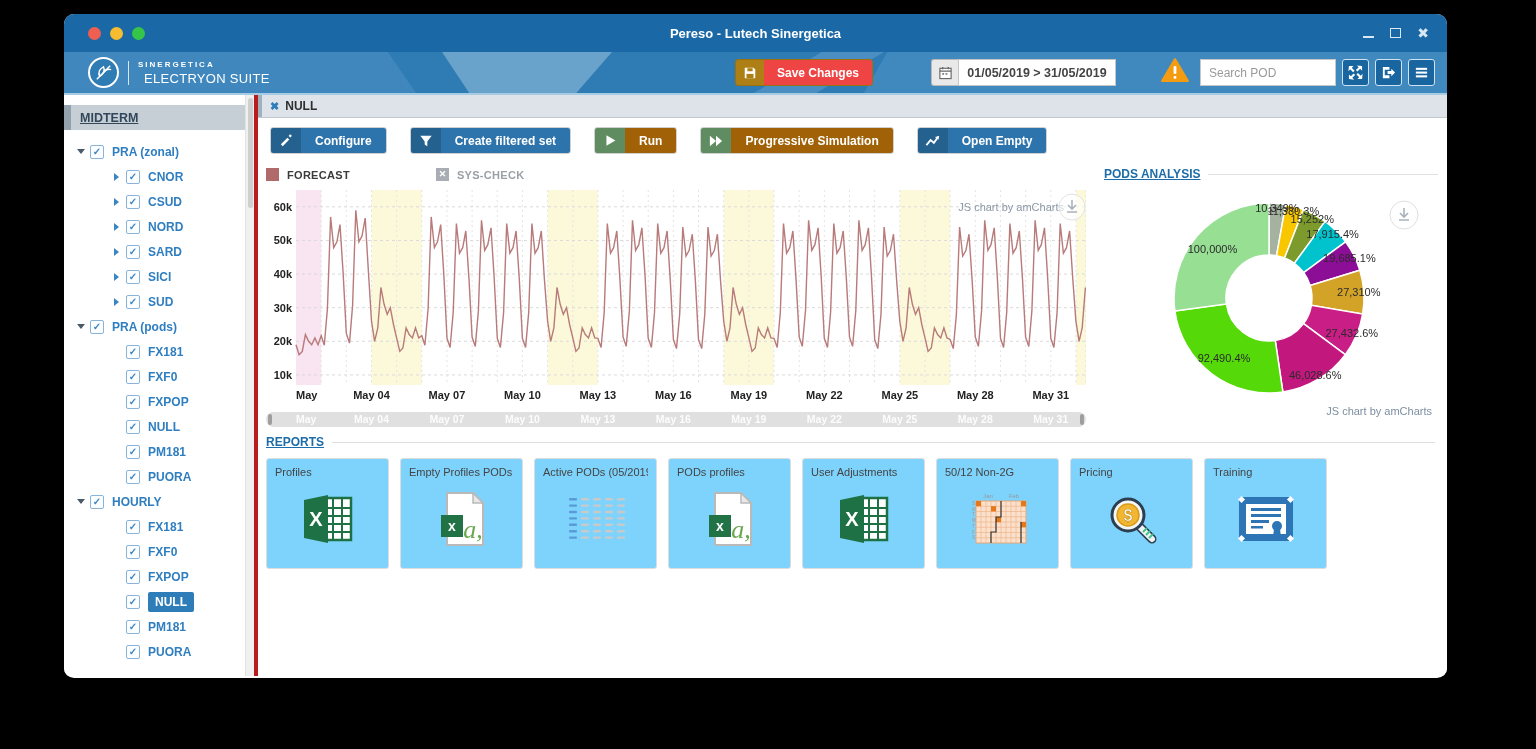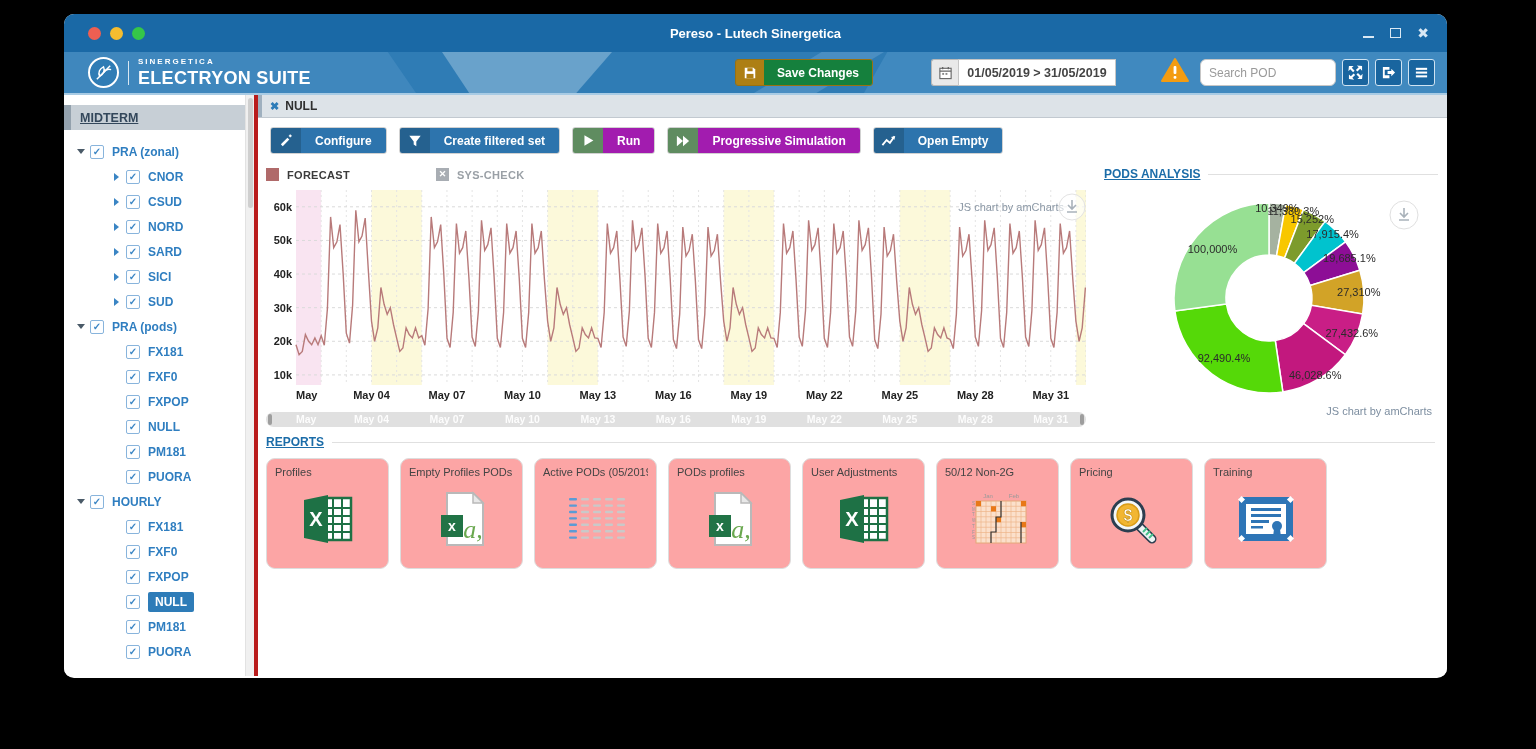--- a/index.html
+++ b/index.html
@@ -22,32 +22,32 @@
   .hshape{position:absolute;top:0;bottom:0;}
   .hs1{left:0;width:352px;background:#3f87bd;clip-path:polygon(0 0,92% 0,100% 100%,0 100%);}
   .hs2{left:378px;width:170px;background:#69a2cb;clip-path:polygon(0 0,100% 0,79% 100%,16% 100%);}
   .hs3{left:690px;width:130px;background:#4a8ec2;clip-path:polygon(52% 0,100% 0,48% 100%,0 100%);}
   .hs4{left:800px;right:0;background:#4089bf;clip-path:polygon(4% 0,100% 0,100% 100%,0 100%);}
   .brand{position:absolute;left:24px;top:0;height:41px;display:flex;align-items:center;gap:9px;}
   .logo{width:31px;height:31px;border-radius:50%;border:2px solid #fff;display:flex;align-items:center;justify-content:center;background:#2f7cb5;}
   .brand .divider{width:1px;height:24px;background:rgba(255,255,255,.8);}
   .brandtext{color:#fff;line-height:1;}
   .brandtext .co{font-size:8px;letter-spacing:2px;font-weight:bold;margin-bottom:3px;}
-  .brandtext .prod{font-size:18px;font-weight:bold;letter-spacing:.3px;}
+  .brandtext .prod{font-size:13px;font-weight:normal;letter-spacing:.3px;margin-left:6px;}
   .hdr-right{position:absolute;right:12px;top:0;height:41px;display:flex;align-items:center;}
   .btn-save{display:flex;height:27px;border-radius:3px;overflow:hidden;border:1px solid #9a7110;cursor:pointer;}
   .btn-save .seg-ic{width:28px;background:#ad7f14;display:flex;align-items:center;justify-content:center;}
-  .btn-save .seg-tx{background:#15803d;color:#fff;font-size:12px;font-weight:bold;display:flex;align-items:center;padding:0 13px;}
+  .btn-save .seg-tx{background:#ef4444;color:#fff;font-size:12px;font-weight:bold;display:flex;align-items:center;padding:0 13px;}
   .datepicker{display:flex;margin-left:58px;height:27px;}
   .cal-btn{width:27px;background:#e9e9e9;border:1px solid #b9b9b9;border-right:none;border-radius:3px 0 0 3px;
     display:flex;align-items:center;justify-content:center;}
   .date-input{width:158px;height:27px;border:1px solid #c6c6c6;font-family:"Liberation Sans",sans-serif;
     font-size:12.5px;font-weight:bold;color:#444;padding:0 8px;text-align:center;}
   .warn{margin-left:44px;}
-  .search-input{margin-left:10px;width:136px;height:27px;border:1px solid #c6c6c6;border-radius:6px;
+  .search-input{margin-left:10px;width:136px;height:27px;border:1px solid #c6c6c6;border-radius:0;
     font-family:"Liberation Sans",sans-serif;font-size:12px;padding:0 8px;color:#333;}
   .search-input::placeholder{color:#9a9a9a;}
   .sqbtn{width:27px;height:27px;background:#19659f;border:1px solid #cfe3f2;border-radius:3px;margin-left:6px;
     display:flex;align-items:center;justify-content:center;cursor:pointer;}
   
   .appbody{display:flex;height:581px;background:#fff;}
   .sidebar{width:194px;flex-shrink:0;border-right:4px solid #b91c1c;position:relative;padding-top:10px;}
   .side-head{height:25px;background:#c7cfd6;display:flex;align-items:center;margin-right:9px;}
   .side-head .bar{width:7px;height:100%;background:#93a1ad;margin-right:9px;}
   .side-head .txt{font-size:12.5px;font-weight:bold;color:#33475b;text-decoration:underline;}
@@ -60,46 +60,46 @@
     font-size:10px;font-weight:bold;line-height:12px;text-align:center;margin-right:8px;flex-shrink:0;}
   .tlabel{font-size:12px;font-weight:bold;color:#2f7ec0;}
   .trow.sel .tlabel{background:#2e7cb8;color:#fff;padding:3px 7px;border-radius:2px;}
   .side-scroll{position:absolute;right:0;top:0;bottom:0;width:9px;background:#f0f0f0;border-left:1px solid #e2e2e2;}
   .side-scroll .thumb{position:absolute;top:3px;left:2px;width:5px;height:110px;background:#cfcfcf;border-radius:3px;}
   .main{flex:1;display:flex;flex-direction:column;overflow:hidden;}
   .tabbar{height:23px;background:#dde3e8;border-bottom:1px solid #c2c9d0;display:flex;align-items:center;}
   .tabbar .edge{width:4px;height:100%;background:#9fb0bf;margin-right:8px;}
   .tab-close{color:#2e7cb8;font-size:11px;font-weight:bold;margin-right:6px;cursor:pointer;}
   .tab-label{font-size:12px;font-weight:bold;color:#2f2f2f;}
-  .toolbar{display:flex;gap:12px;padding:9px 12px;}
+  .toolbar{display:flex;gap:23px;padding:9px 12px;}
   .tbtn{display:flex;height:27px;border-radius:3px;overflow:hidden;cursor:pointer;border:1px solid rgba(0,0,0,.18);}
   .tbtn .ic{width:30px;display:flex;align-items:center;justify-content:center;}
   .tbtn .tx{color:#fff;font-size:12px;font-weight:bold;display:flex;align-items:center;padding:0 14px;}
   .tbtn.blue .ic{background:#25618f;} .tbtn.blue .tx{background:#2d74ad;}
-  .tbtn.green .ic{background:#5f8c60;} .tbtn.green .tx{background:#a21caf;}
+  .tbtn.green .ic{background:#5f8c60;} .tbtn.green .tx{background:#a16207;}
   .content{display:flex;gap:14px;padding:2px 12px 0 8px;}
   .panel-forecast{width:824px;flex-shrink:0;}
   .panel-pods{flex:1;position:relative;}
   .sechead{display:flex;align-items:center;gap:8px;height:18px;}
   .sechead .t{color:#1b6ca8;font-size:12px;font-weight:bold;text-decoration:underline;white-space:nowrap;}
   .sechead .rule{flex:1;border-top:1px solid #e0e0e0;}
   .legendrow{display:flex;align-items:flex-start;gap:8px;height:22px;margin-top:3px;}
   .sw{width:13px;height:13px;flex-shrink:0;}
   .leg-tx{font-size:11px;font-weight:bold;color:#3b3b3b;letter-spacing:.3px;}
   .leg-off .leg-tx{color:#9aa0a6;}
   .sw-off{background:#a8adb3;color:#fff;font-size:9px;font-weight:bold;line-height:13px;text-align:center;}
   .leg2{margin-left:78px;display:flex;align-items:center;gap:8px;cursor:pointer;}
   .leg1{display:flex;align-items:center;gap:8px;cursor:pointer;}
   .chart-scroll{width:820px;height:15px;background:#e0e0e0;border-radius:8px;position:relative;margin-top:2px;overflow:hidden;}
   .chart-scroll .hndl{position:absolute;top:2px;width:4px;height:11px;background:#9e9e9e;border-radius:2px;}
   .chart-scroll .slabel{position:absolute;top:1px;font-size:10.5px;font-weight:bold;color:rgba(255,255,255,.92);white-space:nowrap;}
   .attribution{font-size:11px;color:#7d8ea0;text-align:right;margin-top:-20px;padding-right:6px;}
   .reports{margin:6px 12px 0 8px;}
   .cards{display:flex;gap:11px;margin-top:7px;}
-  .card{width:123px;height:111px;border:1px solid #ddd;border-radius:9px;background:#fca5a5;padding:7px 8px;cursor:pointer;}
+  .card{width:123px;height:111px;border:1px solid #ddd;border-radius:3px;background:#7dd3fc;padding:7px 8px;cursor:pointer;}
   .card .ct{font-size:11px;color:#444;white-space:nowrap;overflow:hidden;}
   .card .cic{height:82px;display:flex;align-items:center;justify-content:center;}
 </style>
 </head>
 <body>
 
 <div class="window">
 
   <div class="titlebar">
     <div class="lights">

